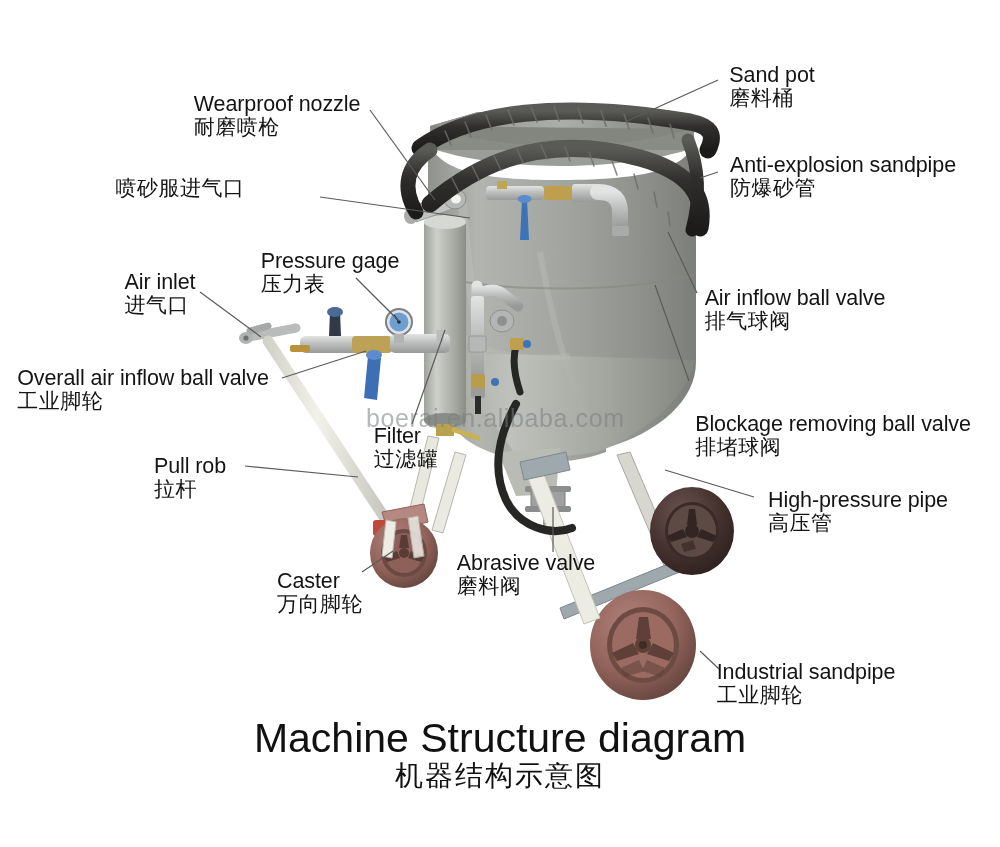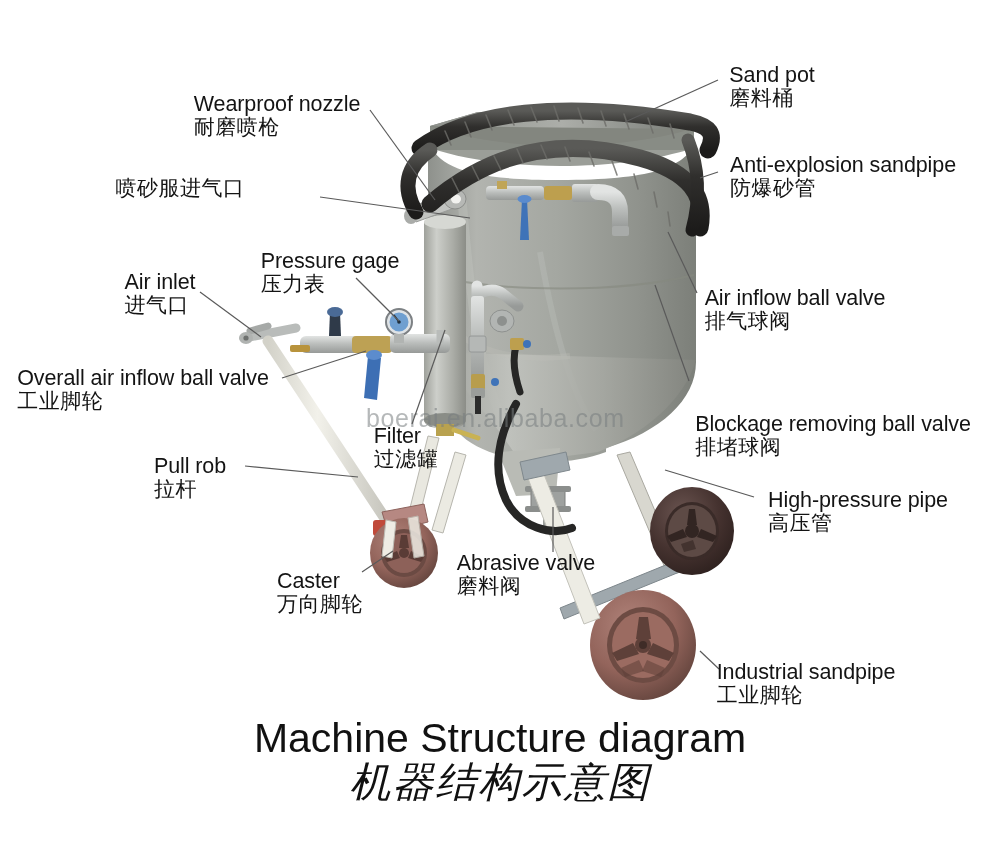--- a/index.html
+++ b/index.html
@@ -34,23 +34,22 @@
 
   
   #title-block{
     position:absolute; left:0; right:0; top:716px;
     text-align:center; color:#111;
   }
   #title-block .t-en{
     display:block; font-size:41px; line-height:1.08; letter-spacing:0px;
   }
   #title-block .t-zh{
-    display:block; font-size:41px; line-height:1.12; letter-spacing:2px;
+    display:block; font-size:28px; line-height:1.12; letter-spacing:2px;
     font-family:"DejaVu Sans","Liberation Sans",sans-serif;
-    font-style:italic;
   }
 
   
   #watermark{
     position:absolute; left:366px; top:404px;
     font-size:25px; color:rgba(120,125,128,0.55);
     letter-spacing:0.6px; white-space:nowrap;
     font-family:"Liberation Sans","DejaVu Sans",sans-serif;
   }
 

